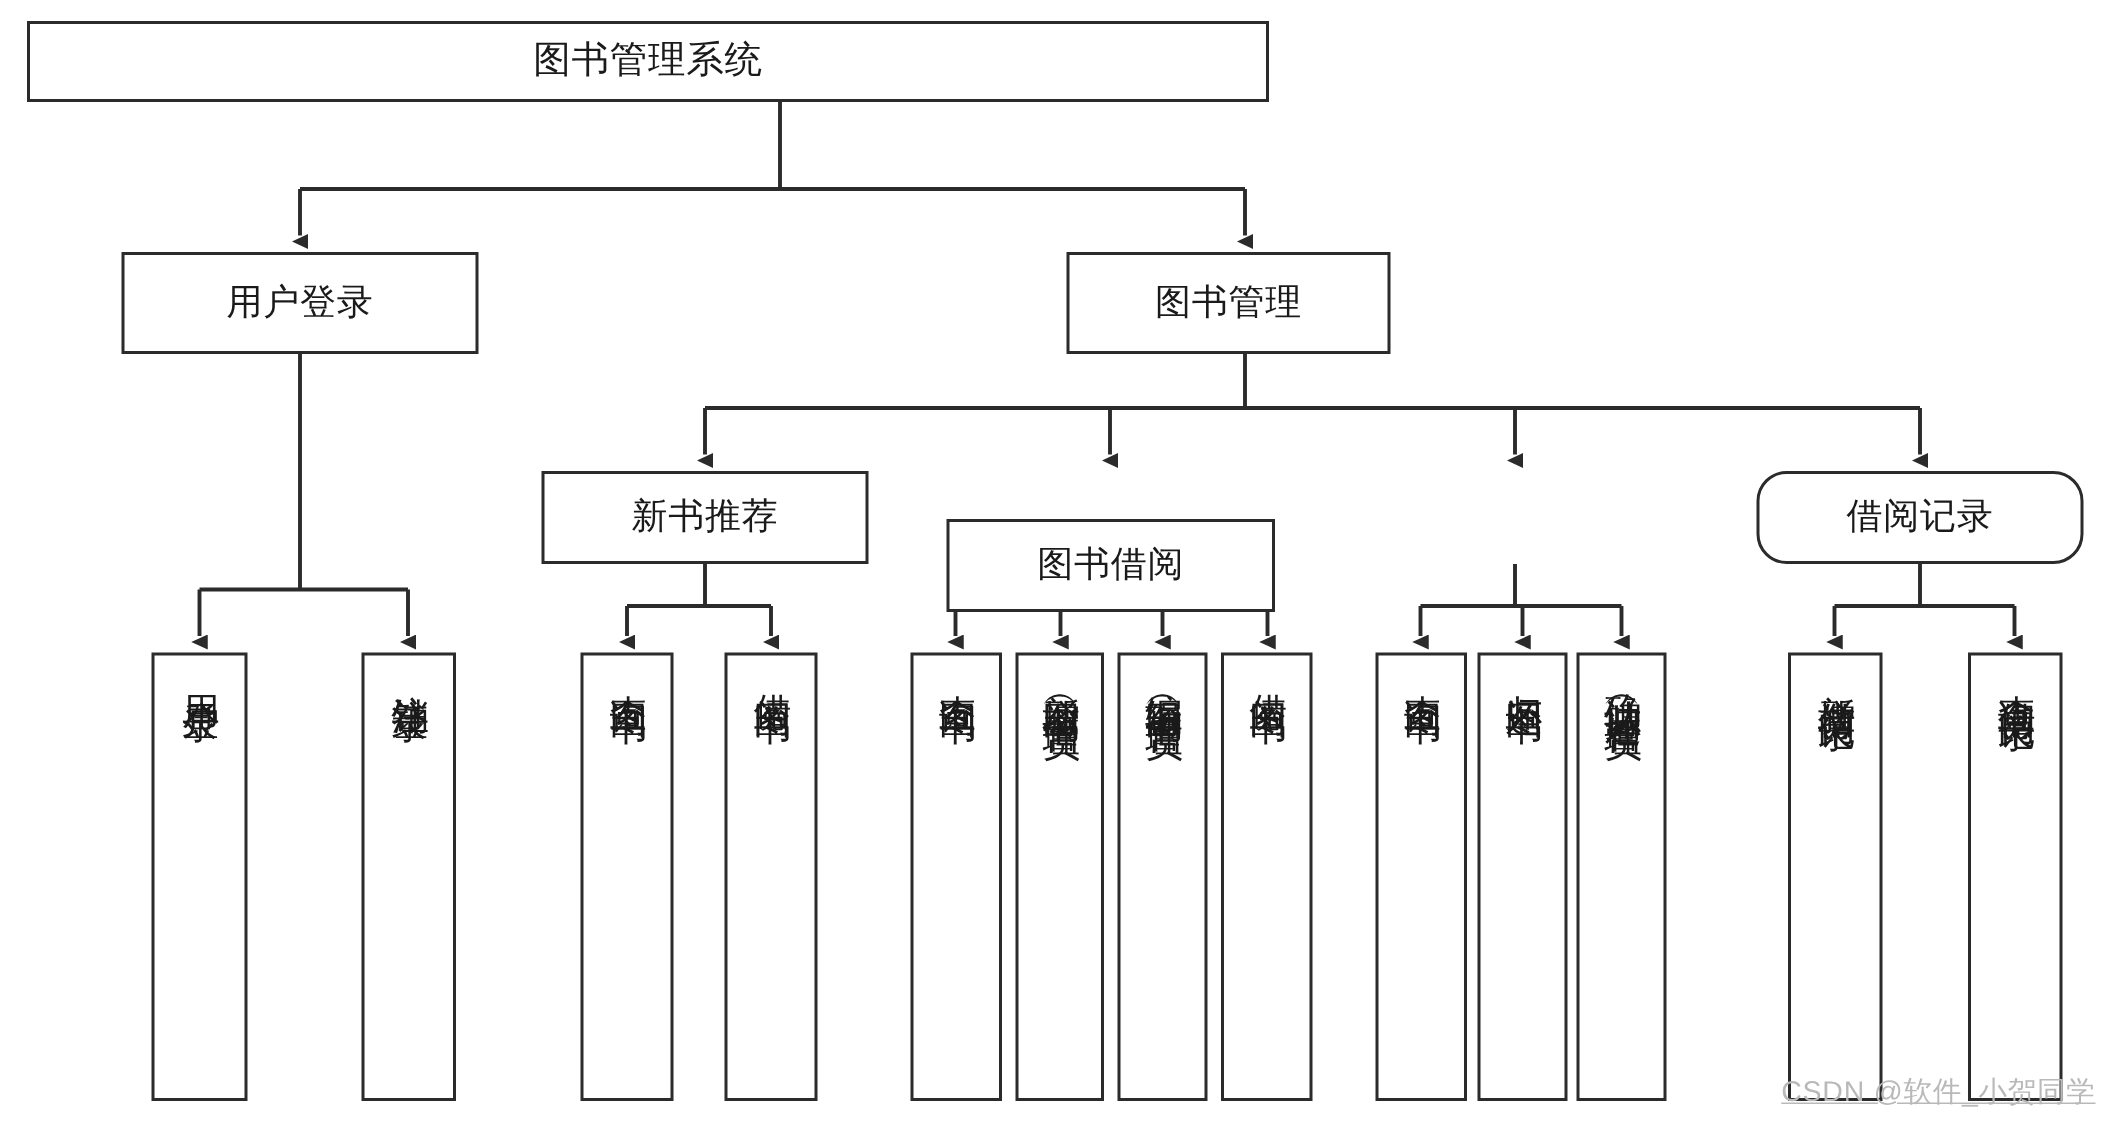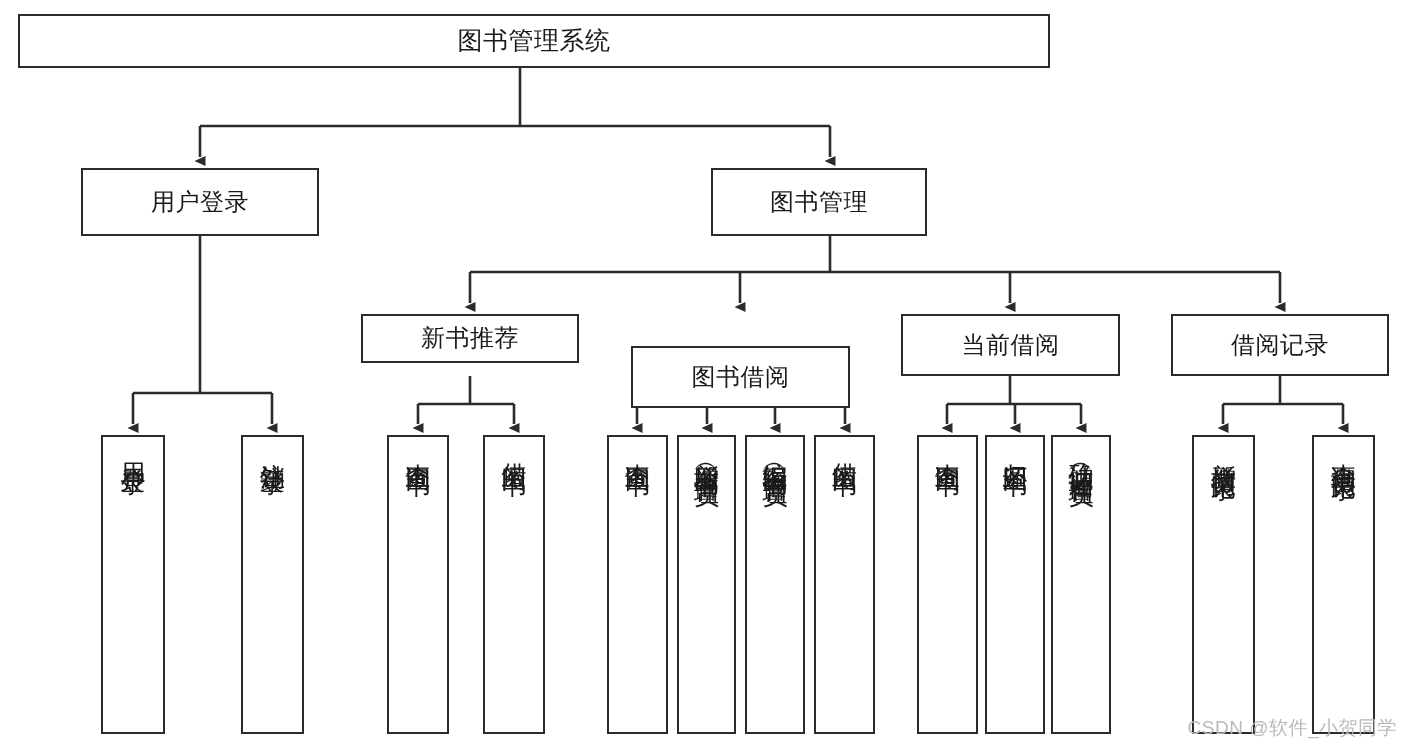--- a/index.html
+++ b/index.html
@@ -59,20 +59,21 @@
   }
   .watermark {
     position: absolute;
     right: 8px;
     bottom: 6px;
     font-size: 19px;
     color: #b9b9b9;
     letter-spacing: 0.5px;
     white-space: nowrap;
     pointer-events: none;
+    text-decoration: underline;
   }
 </style>
 </head>
 <body>
 
 <div id="canvas">
 
   <svg id="edges" viewBox="0 0 1405 747" xmlns="http://www.w3.org/2000/svg">
     <defs>
       <marker id="arrow" markerWidth="10" markerHeight="11" refX="1" refY="5.5" orient="auto" markerUnits="userSpaceOnUse">
@@ -116,41 +117,38 @@
       <path d="M1015,404 L1015,424" marker-end="url(#arrow)"></path>
       <path d="M1081,404 L1081,424" marker-end="url(#arrow)"></path>
 
       <path d="M1280,376 L1280,404"></path>
       <path d="M1223,404 L1343,404"></path>
       <path d="M1223,404 L1223,424" marker-end="url(#arrow)"></path>
       <path d="M1343,404 L1343,424" marker-end="url(#arrow)"></path>
     </g>
   </svg>
 
-  <div class="node root" style="left:18px;top:14px;width:1032px;height:54px;">
+  <div class="node root" style="left:18px;top:14px;width:828px;height:54px;">
     <span class="label">图书管理系统</span>
   </div>
 
   <div class="node branch" style="left:81px;top:168px;width:238px;height:68px;">
     <span class="label">用户登录</span>
   </div>
   <div class="node branch" style="left:711px;top:168px;width:216px;height:68px;">
     <span class="label">图书管理</span>
   </div>
 
-  <div class="node branch" style="left:361px;top:314px;width:218px;height:49px;">
+  <div class="node branch" style="left:361px;top:314px;width:218px;height:62px;">
     <span class="label">新书推荐</span>
   </div>
   <div class="node branch" style="left:631px;top:314px;width:219px;height:62px;margin-top:32px;">
     <span class="label">图书借阅</span>
   </div>
-  <div class="node branch" style="left:901px;top:314px;width:219px;height:62px;">
-    <span class="label">当前借阅</span>
-  </div>
-  <div class="node branch" style="left:1171px;top:314px;width:218px;height:62px;">
+  <div class="node branch" style="left:1171px;top:314px;width:218px;height:62px;border-radius:20px;">
     <span class="label">借阅记录</span>
   </div>
 
   <div class="node leaf" style="left:101px;top:435px;width:64px;height:299px;">
     <span class="label">用户登录</span>
   </div>
   <div class="node leaf" style="left:241px;top:435px;width:63px;height:299px;">
     <span class="label">注销登录</span>
   </div>
   <div class="node leaf" style="left:387px;top:435px;width:62px;height:299px;">

